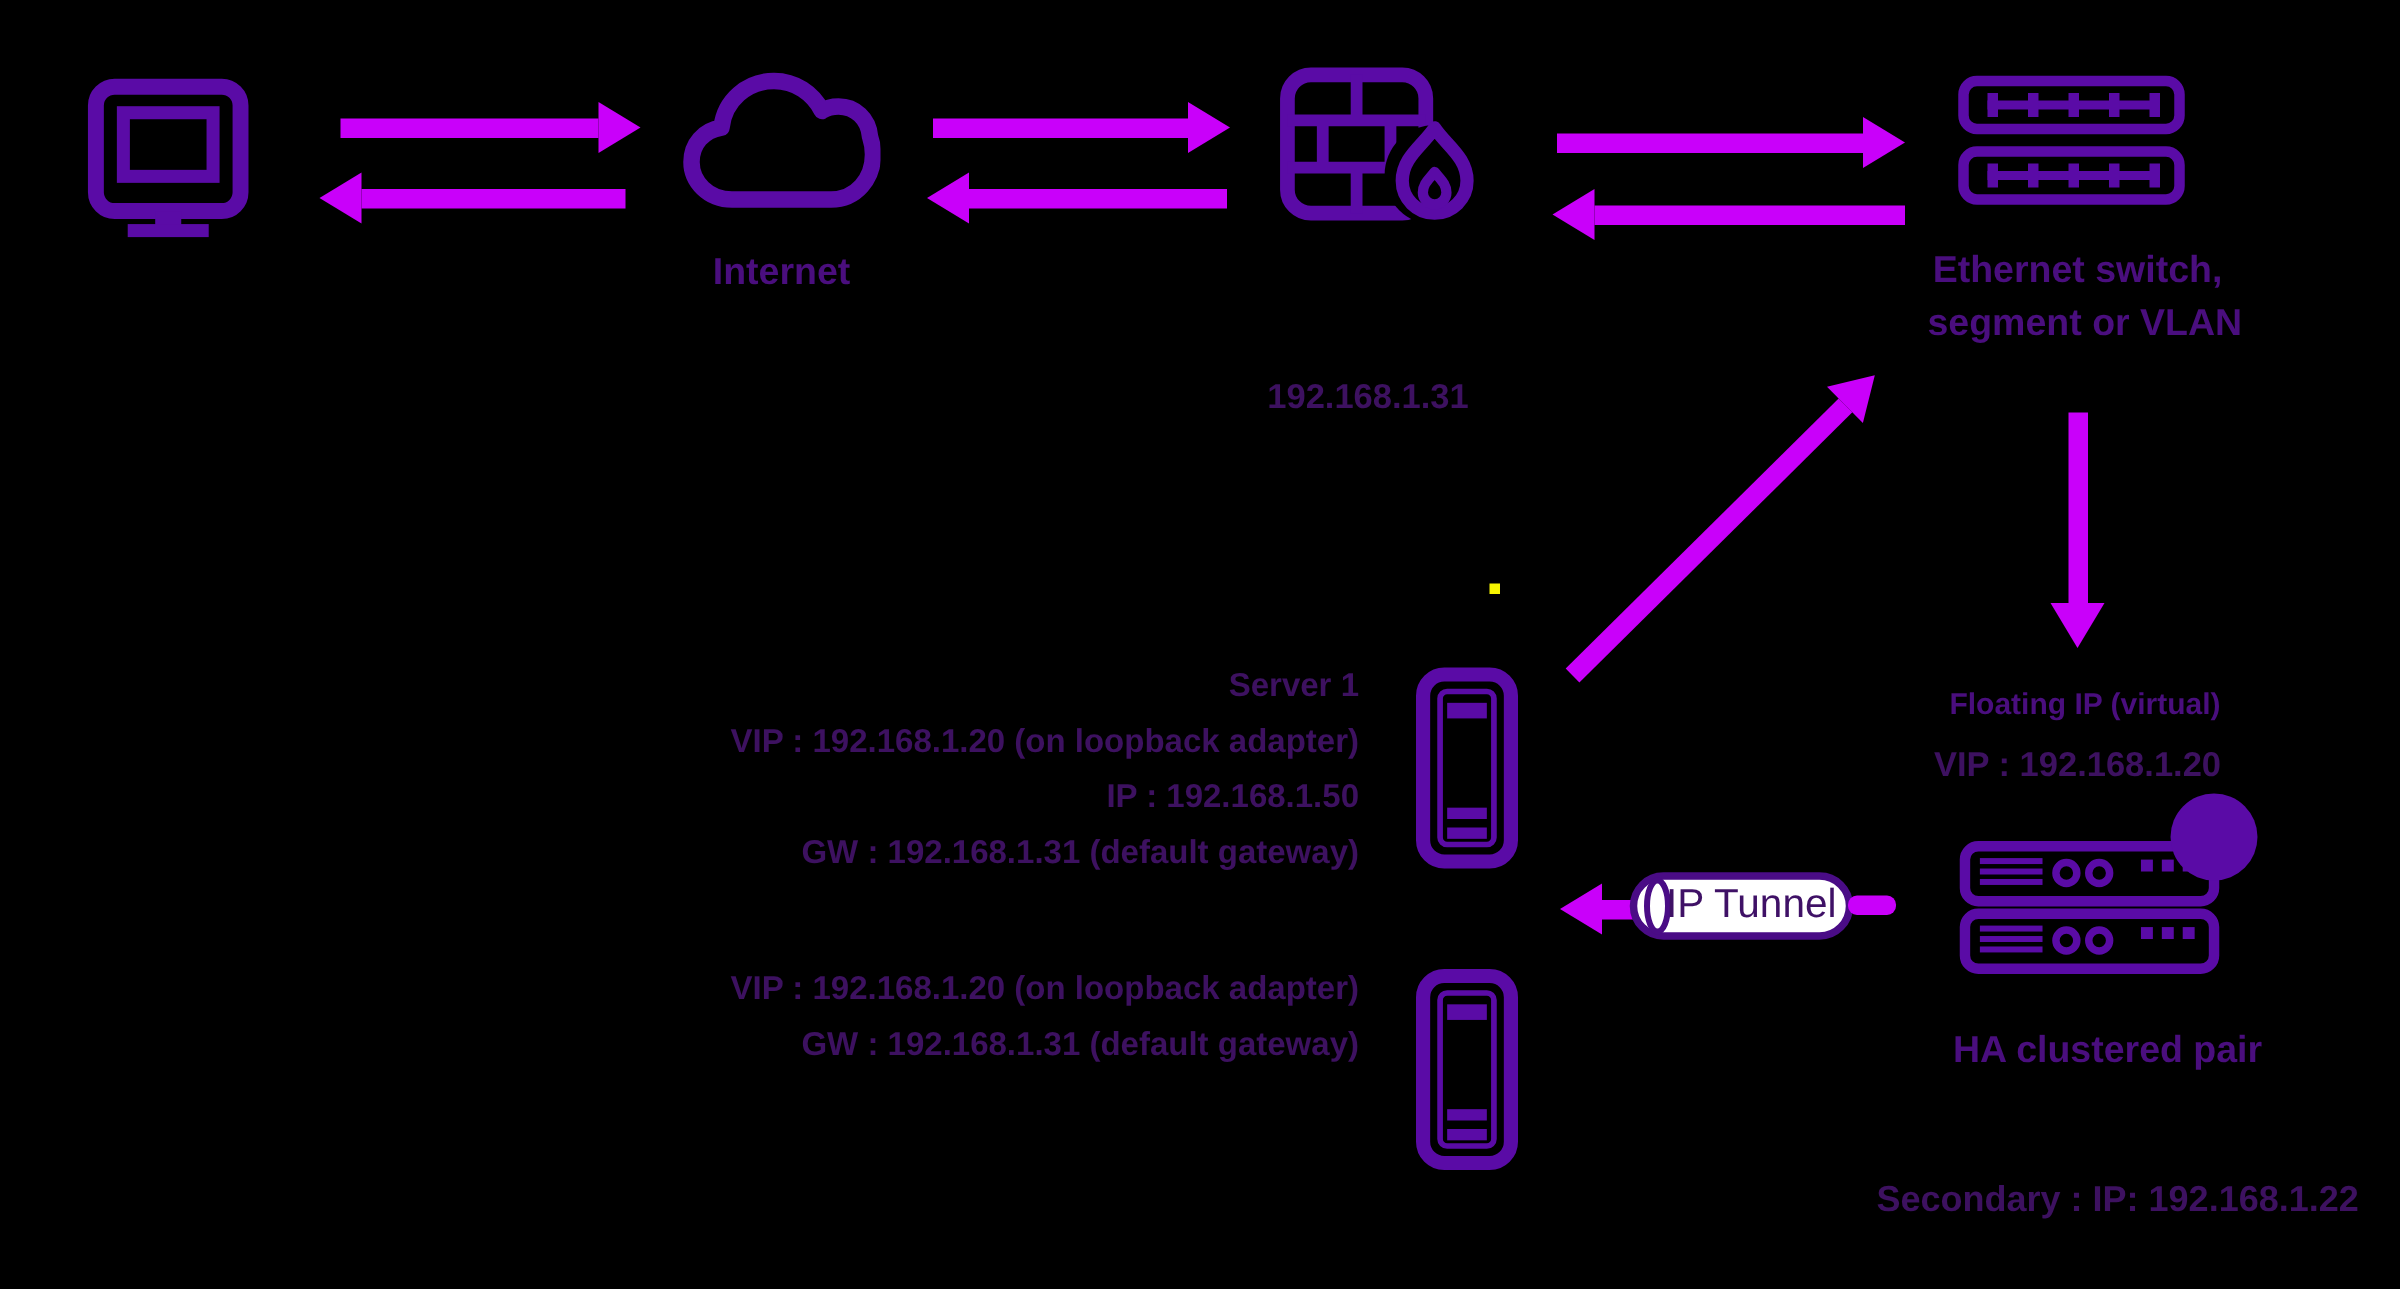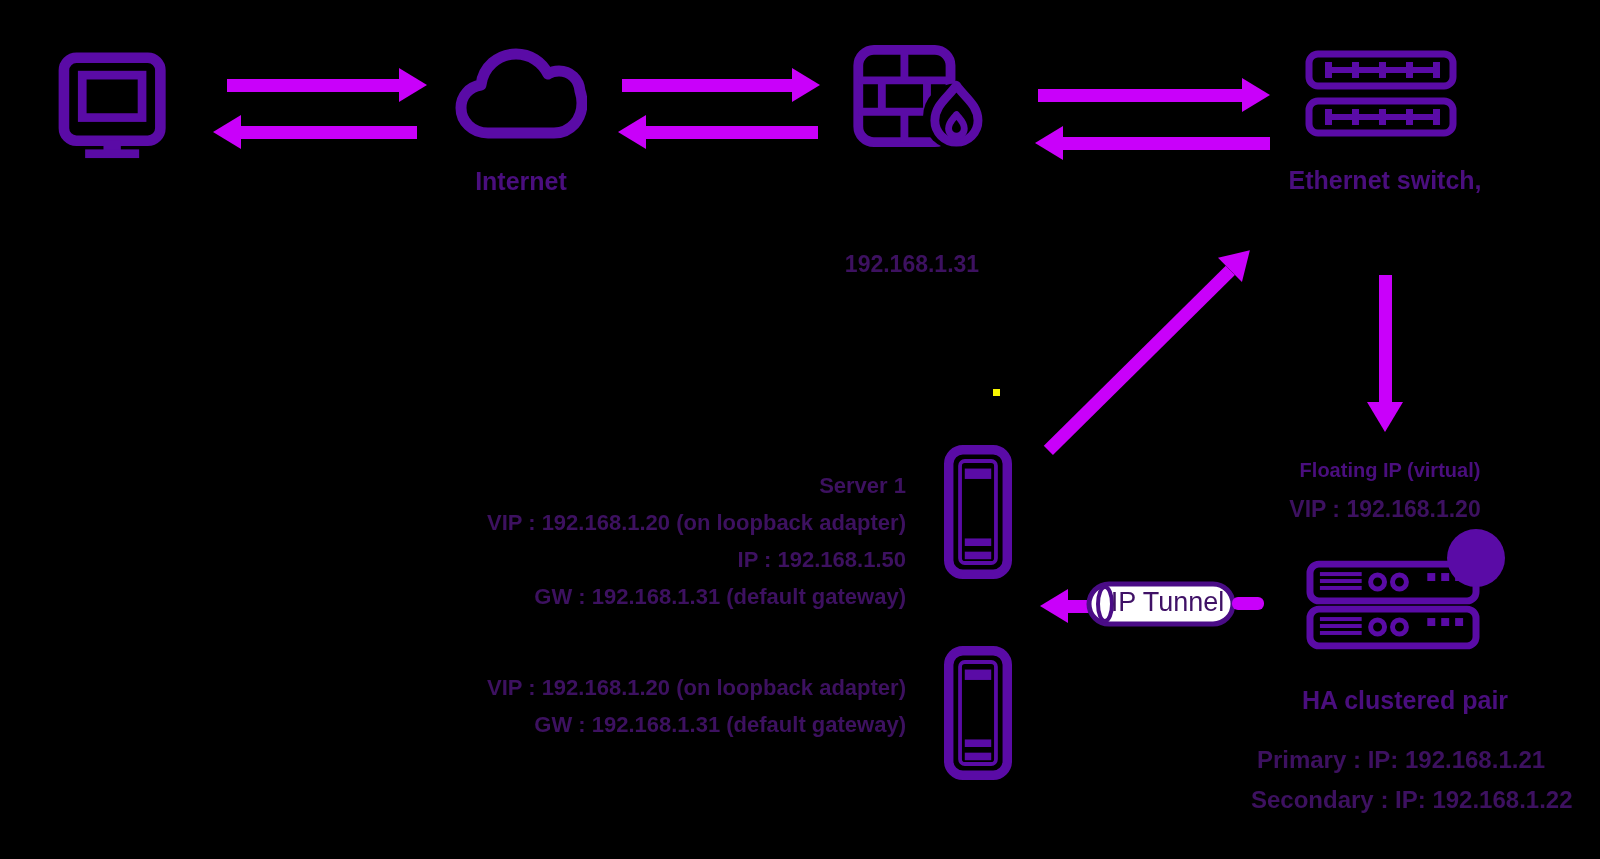--- a/index.html
+++ b/index.html
@@ -15,21 +15,21 @@
   }
   html,body{margin:0;padding:0;background:var(--background);}
   #canvas{
     position:relative;width:1592px;height:859px;background:var(--background);
     font-family:"Liberation Sans", sans-serif;overflow:hidden;
   }
   .abs{position:absolute;}
   svg{display:block;}
   .title{position:absolute;color:var(--title-text);font-weight:700;font-size:25px;text-align:center;white-space:nowrap;}
   .detail{position:absolute;color:var(--detail-text);font-weight:700;font-size:23px;text-align:center;white-space:nowrap;}
-  .server-block{position:absolute;width:466px;text-align:right;color:var(--detail-text);font-weight:700;font-size:22px;line-height:37px;white-space:nowrap;margin-top:29px;}
+  .server-block{position:absolute;width:466px;text-align:right;color:var(--detail-text);font-weight:700;font-size:22px;line-height:37px;white-space:nowrap;}
   .server-block .srv-title{color:var(--detail-text);}
   
   .arrow{position:absolute;display:flex;align-items:center;height:34px;}
   .shaft{height:13px;background:var(--arrow);flex:1;}
   .head-right{width:0;height:0;border-top:17px solid transparent;border-bottom:17px solid transparent;border-left:28px solid var(--arrow);}
   .head-left{width:0;height:0;border-top:17px solid transparent;border-bottom:17px solid transparent;border-right:28px solid var(--arrow);}
   .arrow-v{position:absolute;display:flex;flex-direction:column;align-items:center;width:36px;}
   .shaft-v{width:13px;background:var(--arrow);flex:1;}
   .head-down{width:0;height:0;border-left:18px solid transparent;border-right:18px solid transparent;border-top:30px solid var(--arrow);}
   .diag{transform:rotate(-44.7deg);transform-origin:0 50%;}
@@ -103,20 +103,21 @@
   <svg class="abs" style="left:1305px;top:97px;" width="152" height="40" viewBox="0 0 152 40">
     <rect x="4" y="4" width="144" height="32" rx="9" fill="none" stroke="var(--icon)" stroke-width="7"></rect>
     <rect x="20" y="17" width="115" height="6" fill="var(--icon)"></rect>
     <rect x="20" y="12" width="7" height="16" fill="var(--icon)"></rect>
     <rect x="47" y="12" width="7" height="16" fill="var(--icon)"></rect>
     <rect x="74" y="12" width="7" height="16" fill="var(--icon)"></rect>
     <rect x="101" y="12" width="7" height="16" fill="var(--icon)"></rect>
     <rect x="128" y="12" width="7" height="16" fill="var(--icon)"></rect>
   </svg>
   <div class="title" style="left:1285px;top:166px;width:200px;">Ethernet switch,</div>
+  <div class="title" style="left:1285px;top:201px;width:200px;">segment or VLAN</div>
 
   <div class="arrow-v" style="left:1367px;top:275px;height:157px;">
     <div class="shaft-v"></div>
     <div class="head-down"></div>
   </div>
 
   <div class="title" style="left:1290px;top:459px;width:200px;font-size:20px;">Floating IP (virtual)</div>
   <div class="detail" style="left:1285px;top:496px;width:200px;">VIP : 192.168.1.20</div>
 
   <svg class="abs" style="left:1306px;top:560px;" width="174" height="45" viewBox="0 0 175 45">
@@ -137,21 +138,20 @@
     <rect x="14" y="26" width="42" height="4" fill="var(--icon)"></rect>
     <circle cx="72" cy="22" r="7" fill="none" stroke="var(--icon)" stroke-width="5"></circle>
     <circle cx="94" cy="22" r="7" fill="none" stroke="var(--icon)" stroke-width="5"></circle>
     <rect x="122" y="13" width="8" height="8" fill="var(--icon)"></rect>
     <rect x="136" y="13" width="8" height="8" fill="var(--icon)"></rect>
     <rect x="150" y="13" width="8" height="8" fill="var(--icon)"></rect>
   </svg>
   <div class="ha-circle" style="left:1447px;top:529px;width:58px;height:58px;"></div>
 
   <div class="title" style="left:1302px;top:686px;width:200px;">HA clustered pair</div>
-  <div class="detail" style="left:1251px;top:746px;width:300px;font-size:24px;">Primary : IP: 192.168.1.21</div>
   <div class="detail" style="left:1251px;top:786px;width:300px;font-size:24px;">Secondary : IP: 192.168.1.22</div>
 
   <div class="server-block" style="left:440px;top:438px;">
     <div class="srv-title">Server 1</div>
     <div>VIP : 192.168.1.20 (on loopback adapter)</div>
     <div>IP : 192.168.1.50</div>
     <div>GW :  192.168.1.31 (default gateway)</div>
   </div>
   <svg class="abs" style="left:944px;top:444px;" width="68" height="136" viewBox="0 0 72 142">
     <rect x="5" y="5" width="62" height="132" rx="15" fill="none" stroke="var(--icon)" stroke-width="10"></rect>

